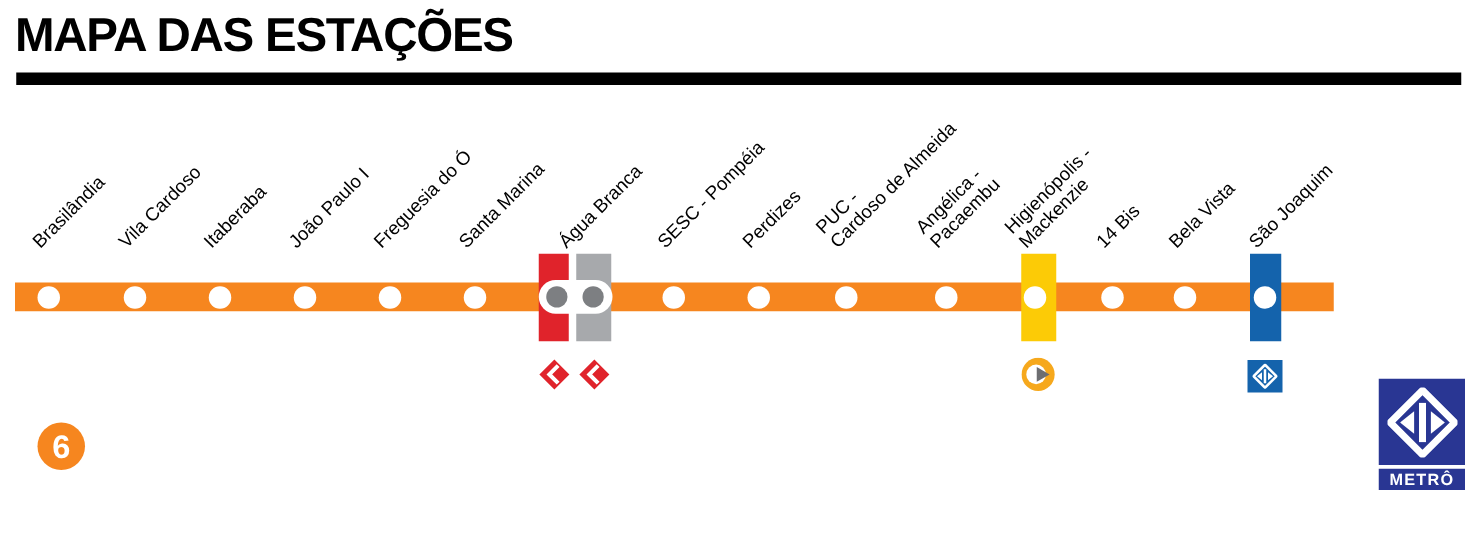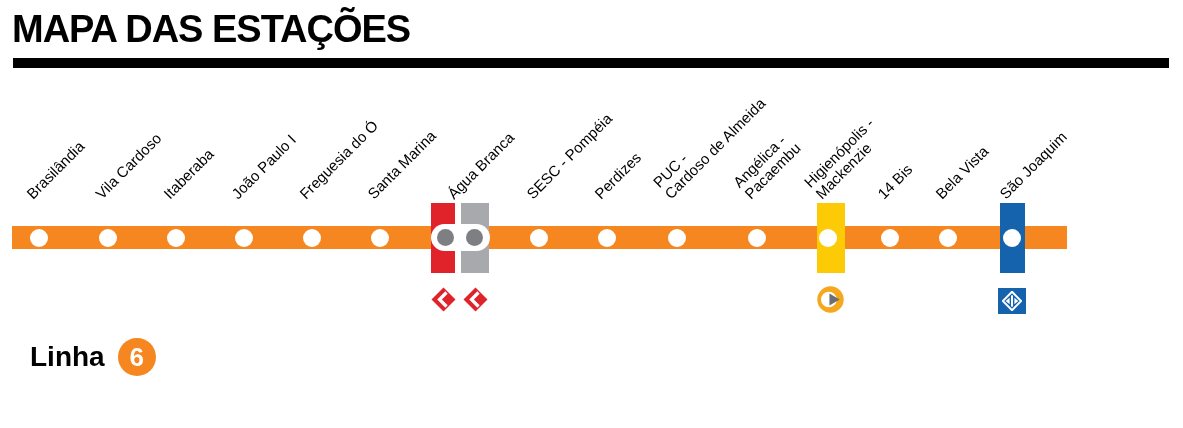--- a/index.html
+++ b/index.html
@@ -185,20 +185,30 @@
       </div>
       <div class="dot" style="left: 1003px;"></div>
       <div class="label-anchor" style="left: 1008px;">
         <div class="station-label">
           <div>São Joaquim</div>
         </div>
       </div>
     </div>
 
   <div class="legend">
-    <span>Linha</span>
     <span class="badge">
         <span>6</span>
       </span>
   </div>
 
+  <div class="metro-logo">
+    <div class="metro-logo-square">
+        <svg viewBox="0 0 100 100">
+          <polygon points="50,4 96,50 50,96 4,50" fill="none" stroke="#fff" stroke-width="10"></polygon>
+          <rect x="45" y="22" width="10" height="56" fill="#fff"></rect>
+          <polygon points="38,34 38,66 18,50" fill="#fff"></polygon>
+          <polygon points="62,34 62,66 82,50" fill="#fff"></polygon>
+        </svg>
+      </div>
+    <div class="metro-logo-bar">METRÔ</div>
+  </div>
 
 </div>
 
 </body></html>

